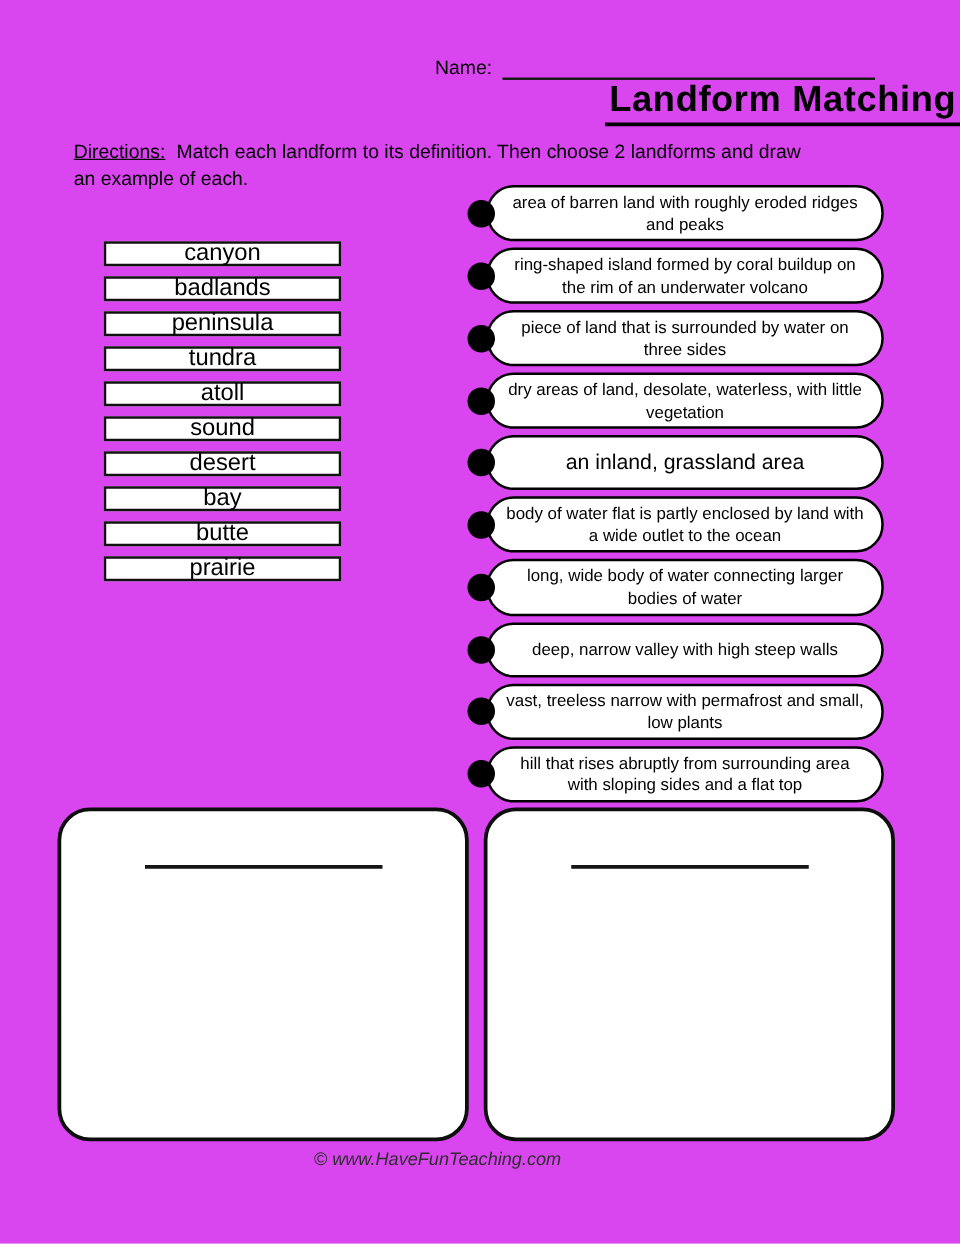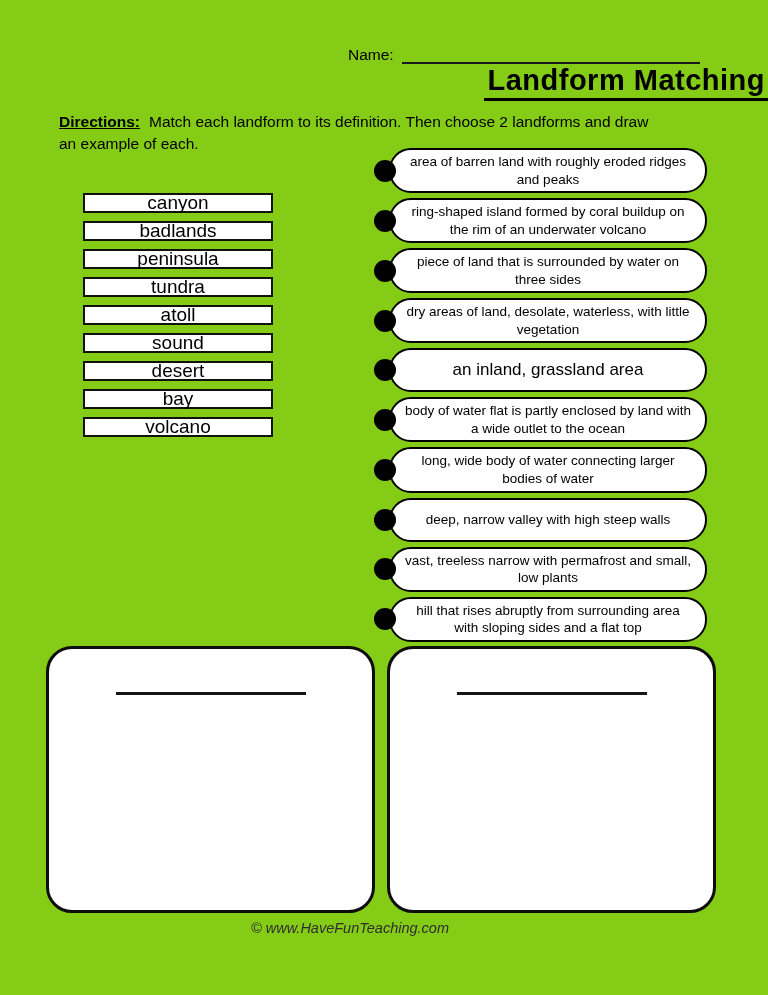--- a/index.html
+++ b/index.html
@@ -1,35 +1,35 @@
 <!DOCTYPE html>
 <html><head>
 <meta charset="utf-8">
 <style>
   html,body { margin:0; padding:0; background:#ffffff; }
   .page {
-    position:relative; width:768px; height:995px; background:#84cc16;
+    position:relative; width:768px; height:995px; background:#d946ef;
     font-family:"Liberation Sans","DejaVu Sans",sans-serif; color:#000;
     overflow:hidden;
   }
 
   
   .name-row { position:absolute; left:348px; top:44px; width:352px; display:flex; align-items:flex-end; gap:8px; }
   .name-label { font-size:15.5px; line-height:18px; white-space:nowrap; }
   .name-line { flex:1; height:18px; border-bottom:2px solid #1a1a1a; }
 
   
   .title { position:absolute; left:0; right:0; top:64px; margin:0; text-align:right; padding-left:30px;
            font-size:29px; font-weight:bold; letter-spacing:0.5px; }
   .title-text { display:inline-block; border-bottom:3px solid #000; padding:0 3px 1px 3px; }
 
   
   .directions { position:absolute; left:59px; top:111px; width:670px; margin:0;
                 font-size:15.5px; line-height:1.42; }
-  .dir-label { font-weight:bold; text-decoration:underline; margin-right:9px; }
+  .dir-label { font-weight:normal; text-decoration:underline; margin-right:9px; }
 
   
   .word-bank { position:absolute; left:83px; top:193px; width:190px;
                display:flex; flex-direction:column; gap:8px; }
   .word-box { box-sizing:border-box; height:20px; border:2px solid #111; background:#fff;
               display:flex; align-items:center; justify-content:center; font-size:19px; }
 
   
   .definitions { position:absolute; left:389px; top:148px; width:318px;
                  display:flex; flex-direction:column; gap:5px; }
@@ -72,21 +72,22 @@
 
   <div class="word-bank" id="word-bank">
       <div class="word-box">canyon</div>
       <div class="word-box">badlands</div>
       <div class="word-box">peninsula</div>
       <div class="word-box">tundra</div>
       <div class="word-box">atoll</div>
       <div class="word-box">sound</div>
       <div class="word-box">desert</div>
       <div class="word-box">bay</div>
-      <div class="word-box">volcano</div>
+      <div class="word-box">butte</div>
+      <div class="word-box">prairie</div>
     </div>
 
   <div class="definitions" id="definitions">
       <div class="pill">
         <span class="dot"></span>
         <span>area of barren land with roughly eroded ridges and peaks</span>
       </div>
       <div class="pill">
         <span class="dot"></span>
         <span>ring-shaped island formed by coral buildup on the rim of an underwater volcano</span>

